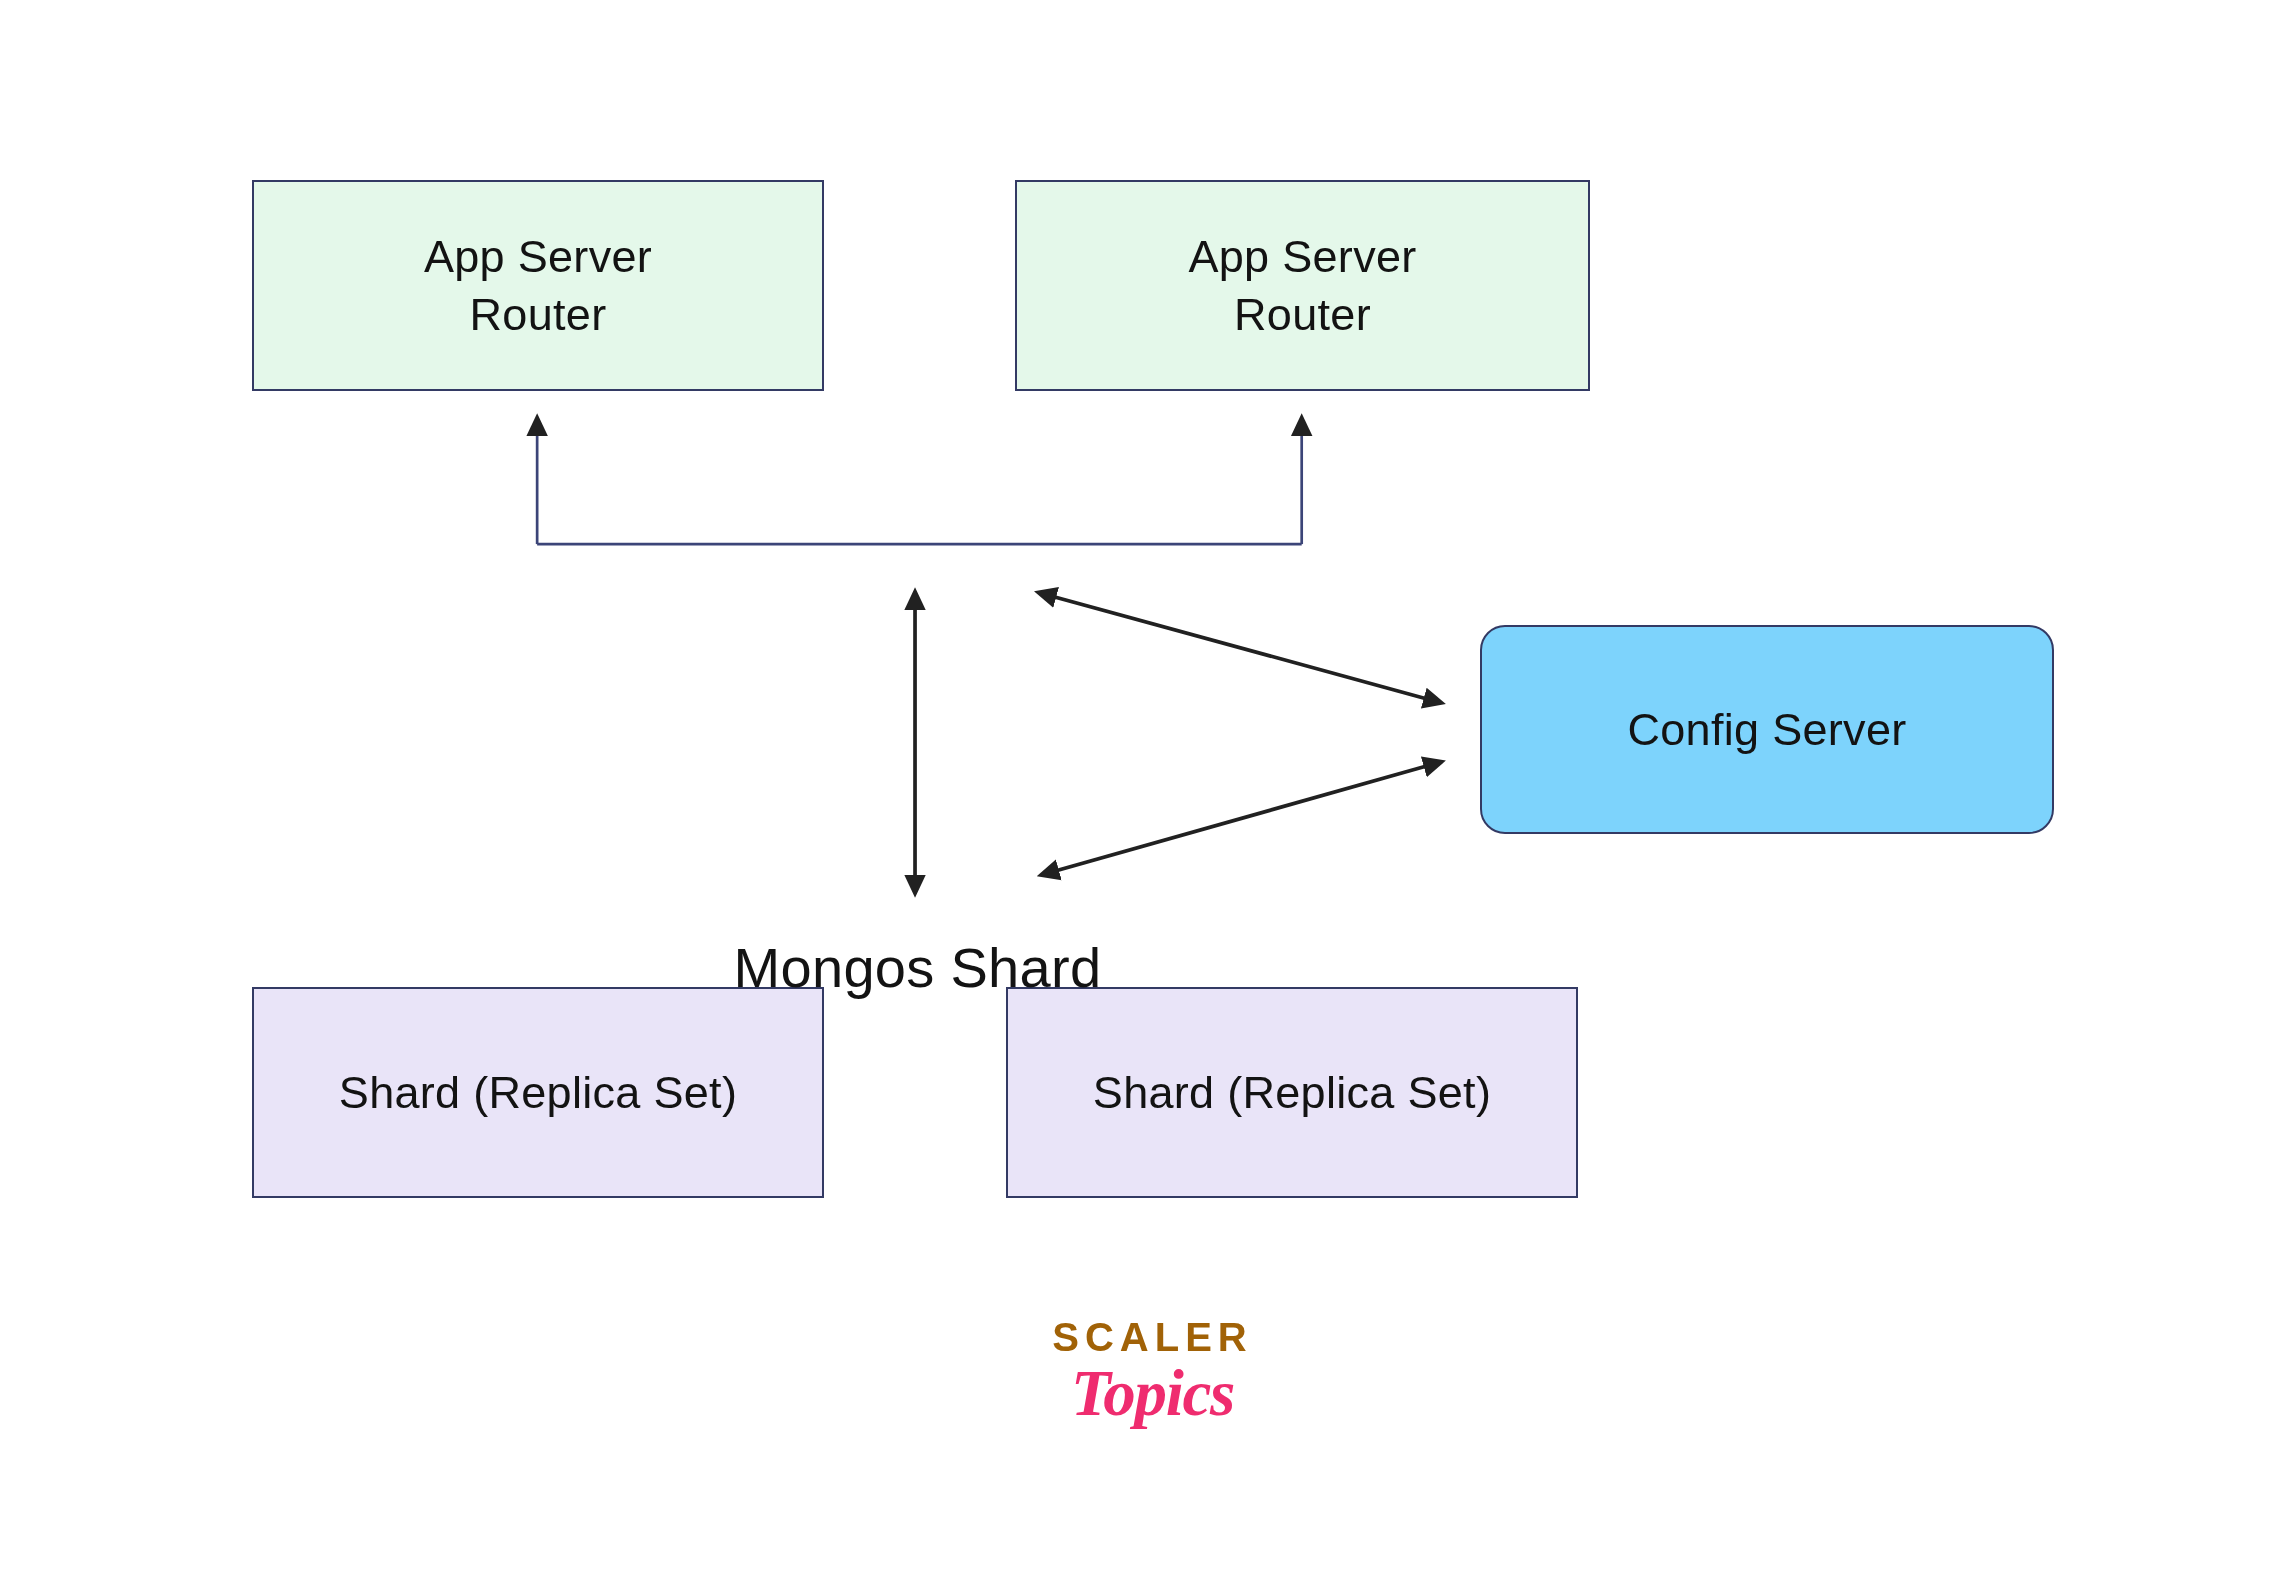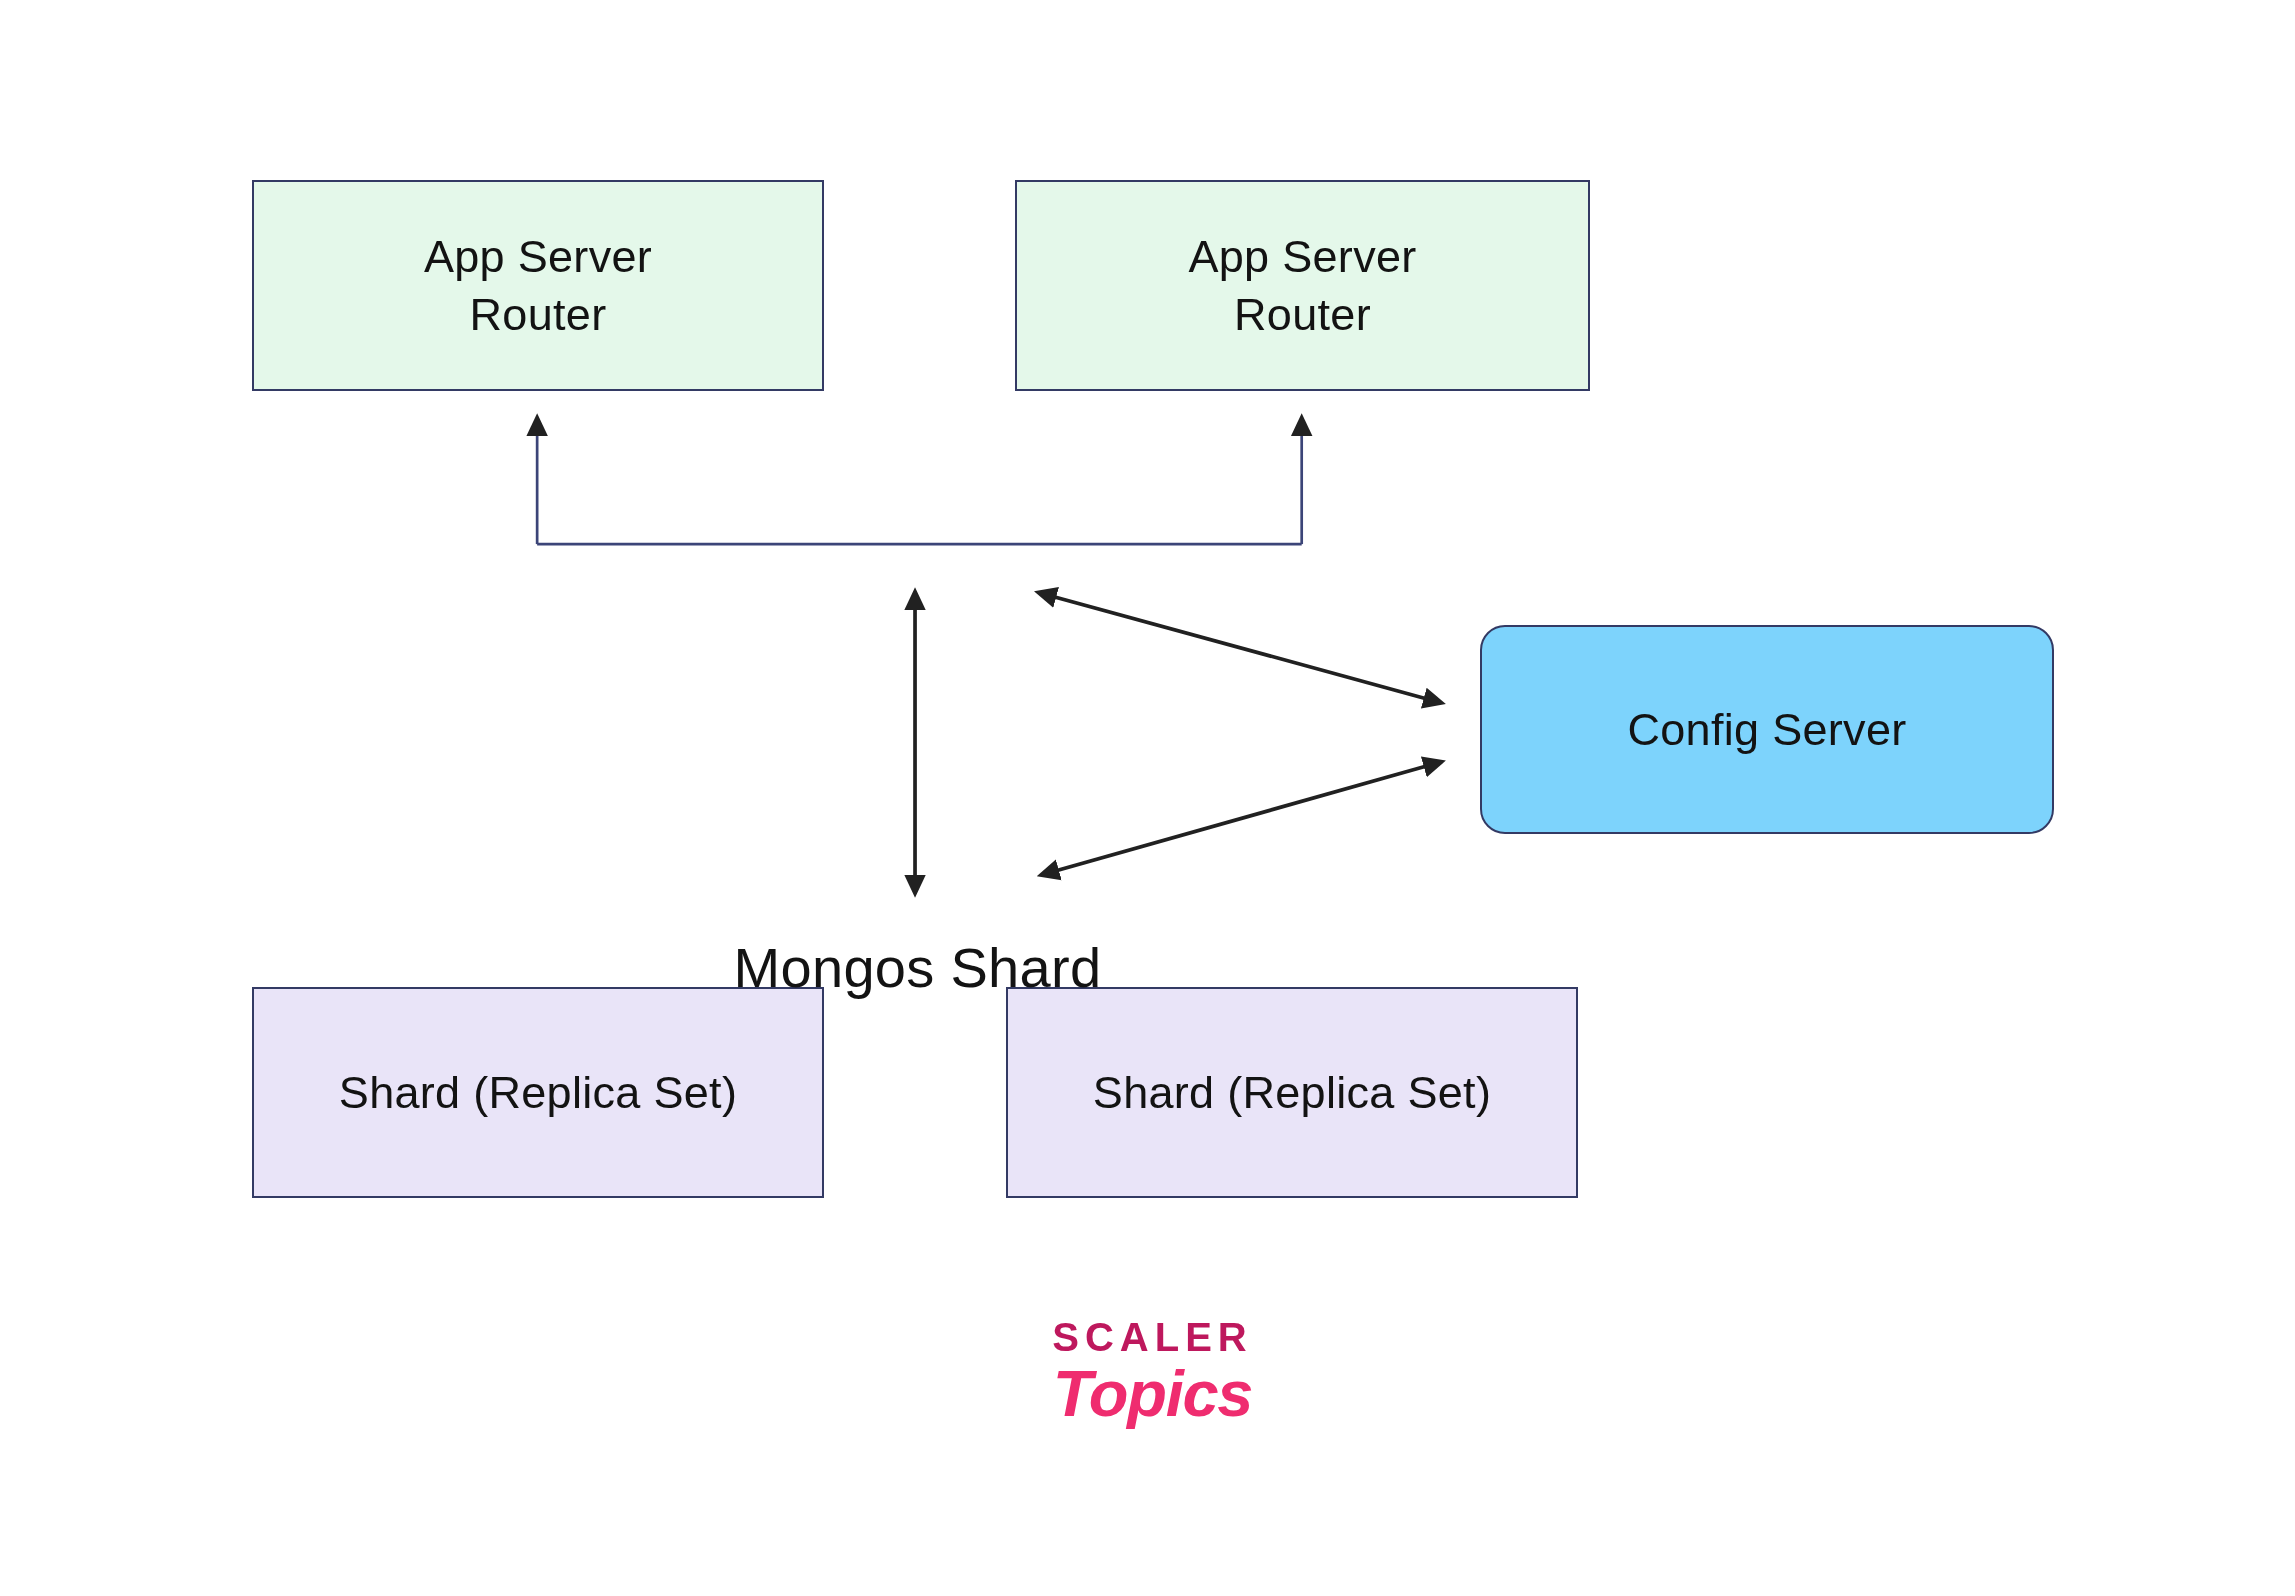--- a/index.html
+++ b/index.html
@@ -59,21 +59,21 @@
     width: 351px;
     text-align: center;
   }
   .logo-scaler {
     font-family: "Liberation Sans", sans-serif;
     font-weight: 800;
     font-size: 40px;
     letter-spacing: 6px;
   }
   .logo-topics {
-    font-family: Liberation Sans, sans-serif;
+    font-family: Liberation Serif, serif;
     font-style: italic;
     font-weight: 700;
     font-size: 65px;
     line-height: 1.0;
     margin-top: 1.3px;
     letter-spacing: -1.3px;
   }
 </style>
 </head>
 <body>
@@ -116,18 +116,18 @@
     <div class="node-label">Shard (Replica Set)</div>
   </div>
 
   <div class="node node-shard-2" style="background-color: rgb(233, 228, 248); border-color: rgb(51, 58, 100); color: rgb(19, 19, 19);">
     <div class="node-label">Shard (Replica Set)</div>
   </div>
 
   <div class="floating-label" style="color: rgb(19, 19, 19);">Mongos Shard</div>
 
   <div class="logo">
-    <div class="logo-scaler" style="color: #be185d;">SCALER</div>
+    <div class="logo-scaler" style="color: #a16207;">SCALER</div>
     <div class="logo-topics" style="color: rgb(239, 44, 111);">Topics</div>
   </div>
 
 </div>
 
 
 </body></html>

